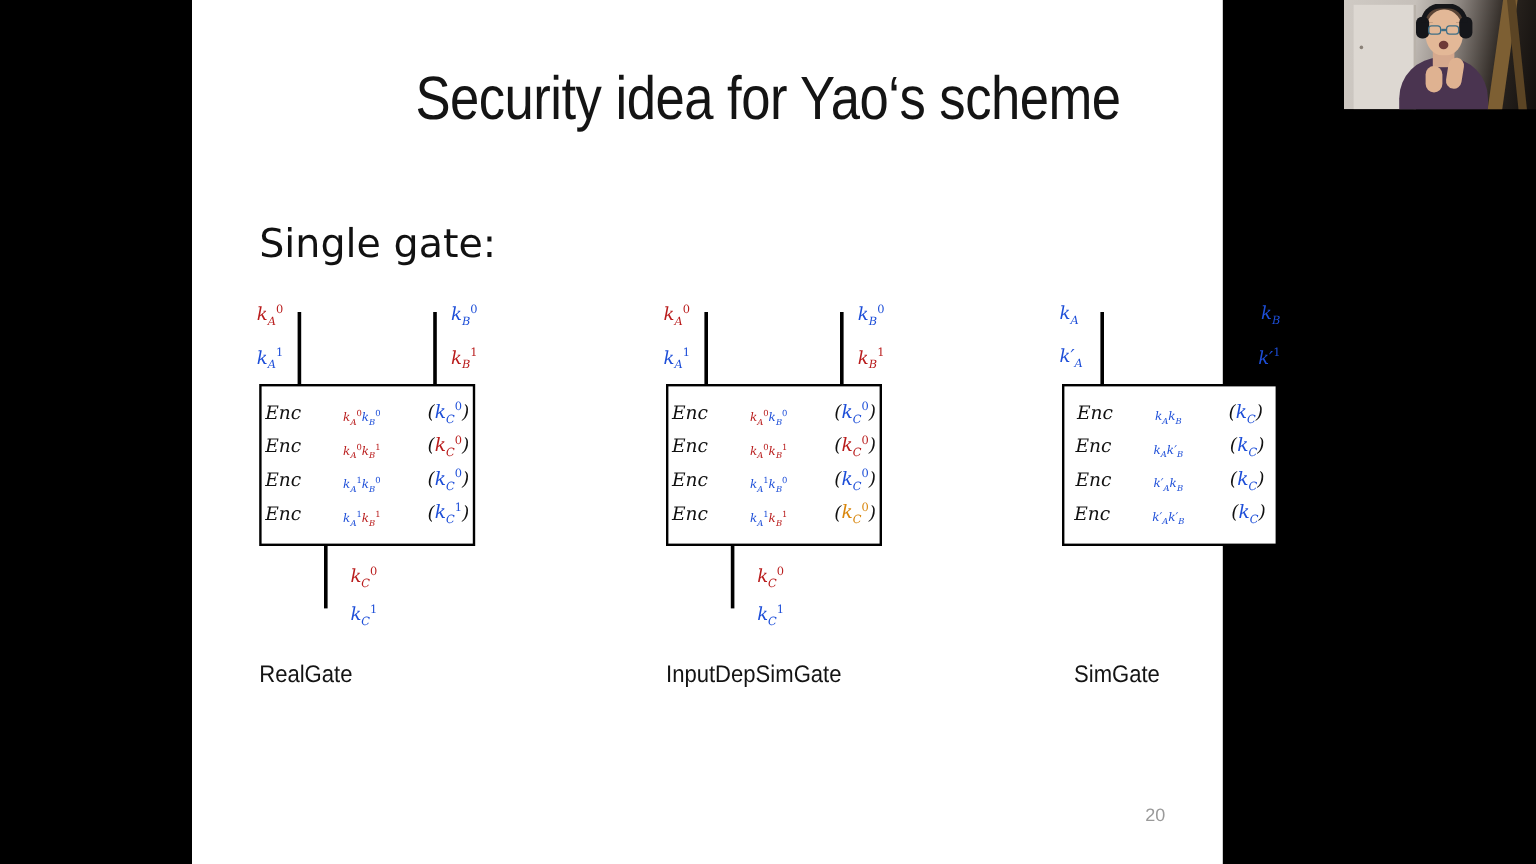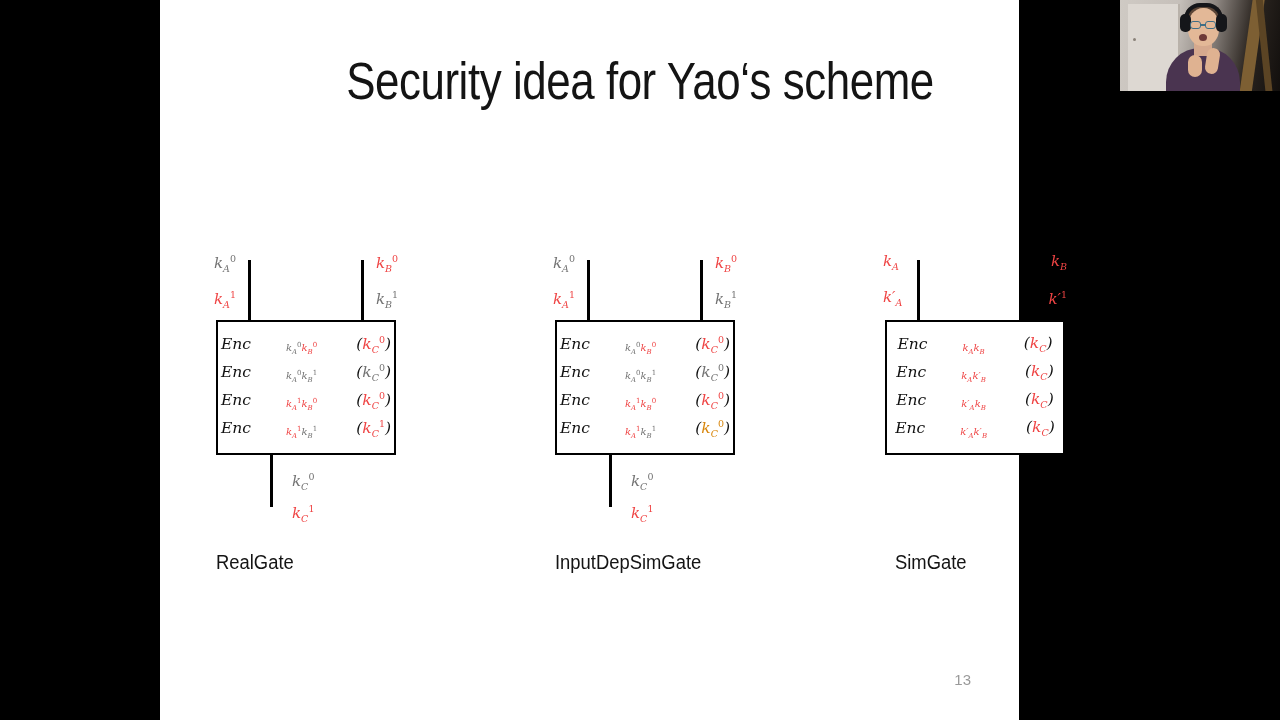--- a/index.html
+++ b/index.html
@@ -81,23 +81,23 @@
     position: absolute;
     font-family: "DejaVu Serif", serif;
     font-style: italic;
     font-size: 15px;
     white-space: nowrap;
     line-height: 1;
   }
   .lbl .sup { font-size: 9.5px; vertical-align: super; font-style: normal; }
   .lbl .sub { font-size: 9.5px; vertical-align: sub;   font-style: italic; }
 
-  .blue   { color: #737373; }
+  .blue   { color: #b91c1c; }
   .orange { color: #d8860c; }
-  .black  { color: #ef4444; }
+  .black  { color: #1d4ed8; }
 
   
   .lab-a0 { left: -2px;  top: 2px;  }
   .lab-a1 { left: -2px;  top: 38px; }
   .lab-b0 { right: -2px; top: 2px;  }
   .lab-b1 { right: -2px; top: 38px; }
 
   .gate-box {
     position: relative;
     border: 2.5px solid #000000;
@@ -241,20 +241,21 @@
 </style>
 </head>
 <body>
 
 <div id="screen">
 
   <div id="slide">
 
     <div id="slide-title">Security idea for Yao‘s scheme</div>
 
+    <div id="subtitle">Single gate:</div>
 
     <div id="gates-container">
         <div class="gate" style="left: 56px; width: 180px;">
           <div class="gate-wires">
             <div class="wire-v wire-in-left"></div>
             <div class="wire-v wire-in-right"></div>
             <div class="lbl lab-a0"><span class="blue">k<span class="sub">A</span><span class="sup">0</span></span></div>
             <div class="lbl lab-a1"><span class="black">k<span class="sub">A</span><span class="sup">1</span></span></div>
             <div class="lbl lab-b0"><span class="black">k<span class="sub">B</span><span class="sup">0</span></span></div>
             <div class="lbl lab-b1"><span class="blue">k<span class="sub">B</span><span class="sup">1</span></span></div>
@@ -354,21 +355,21 @@
             <div class="enc-line">
               <span class="enc">Enc</span>
               <span class="keysub"><span class="black">k′<span class="sub">A</span></span><span class="black">k′<span class="sub">B</span></span></span>
               <span class="arg">(<span class="black">k<span class="sub">C</span></span>)</span>
             </div>
           </div>
         </div>
         <div class="gate-caption" style="left: 735px;">SimGate</div>
       </div>
 
-    <div id="page-number">13</div>
+    <div id="page-number">20</div>
   </div>
 
   <div id="webcam">
     <div class="cam-bg-wall"></div>
     <div class="cam-door"></div>
     <div class="cam-doorknob"></div>
     <div class="cam-beam"></div>
     <div class="cam-beam2"></div>
     <div class="cam-body"></div>
     <div class="cam-neck"></div>

